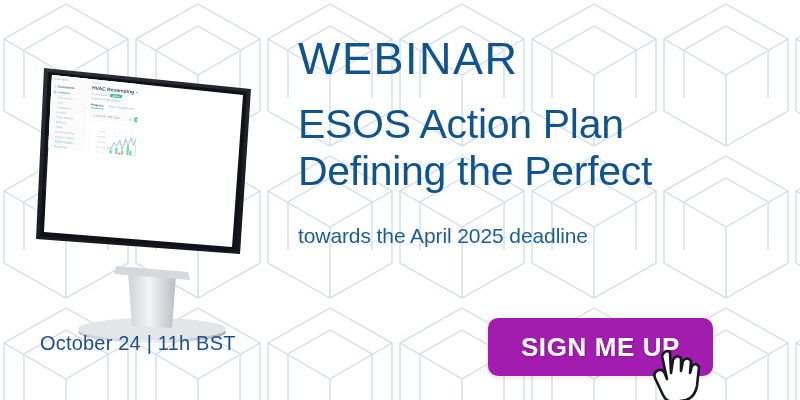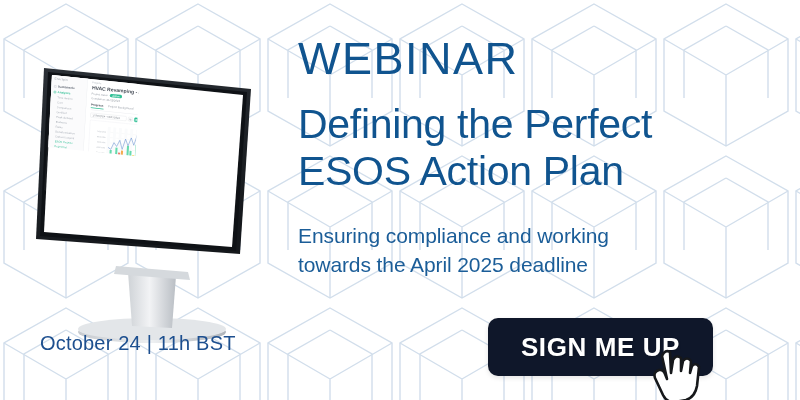--- a/index.html
+++ b/index.html
@@ -37,21 +37,21 @@
   
   .date-line {
     position:absolute; left:40px; top:332px; z-index:6;
     font-size:20px; font-weight:normal; color:#1d4f8f; letter-spacing:0.2px;
   }
 
   
   .cta-wrap { position:absolute; left:488px; top:318px; z-index:7; }
   .cta-btn {
     width:225px; height:58px; border-radius:10px;
-    background:#0f172a; border:none; cursor:pointer;
+    background:#a21caf; border:none; cursor:pointer;
     display:flex; align-items:center; justify-content:center;
     box-shadow:0 2px 5px rgba(0,0,0,.10);
   }
   .cta-btn span {
     color:#ffffff; font-size:26px; font-weight:bold; letter-spacing:0.6px;
     text-shadow:1px 1px 2px rgba(0,0,0,.18);
   }
   .cursor-ico { position:absolute; left:160px; top:28px; pointer-events:none; }
 
   
@@ -339,25 +339,24 @@
     </g>
 
     <polygon points="52,35 243,55 232,207 44,192" fill="#ffffff" opacity="0.06"></polygon>
     <polygon points="52,35 243,55 150,200 44,150" fill="#ffffff" opacity="0.05"></polygon>
   </svg>
 </div>
 
 <div class="content">
   <div class="eyebrow">WEBINAR</div>
   <div class="headline">
+    <div>ESOS Action Plan</div>
     <div>Defining the Perfect</div>
-    <div>ESOS Action Plan</div>
   </div>
   <div class="subhead">
-    <div>Ensuring compliance and working</div>
     <div>towards the April 2025 deadline</div>
   </div>
 </div>
 
 <div class="date-line">October 24 | 11h BST</div>
 
 <div class="cta-wrap">
   <button class="cta-btn">
     <span>SIGN ME UP</span>
   </button>

